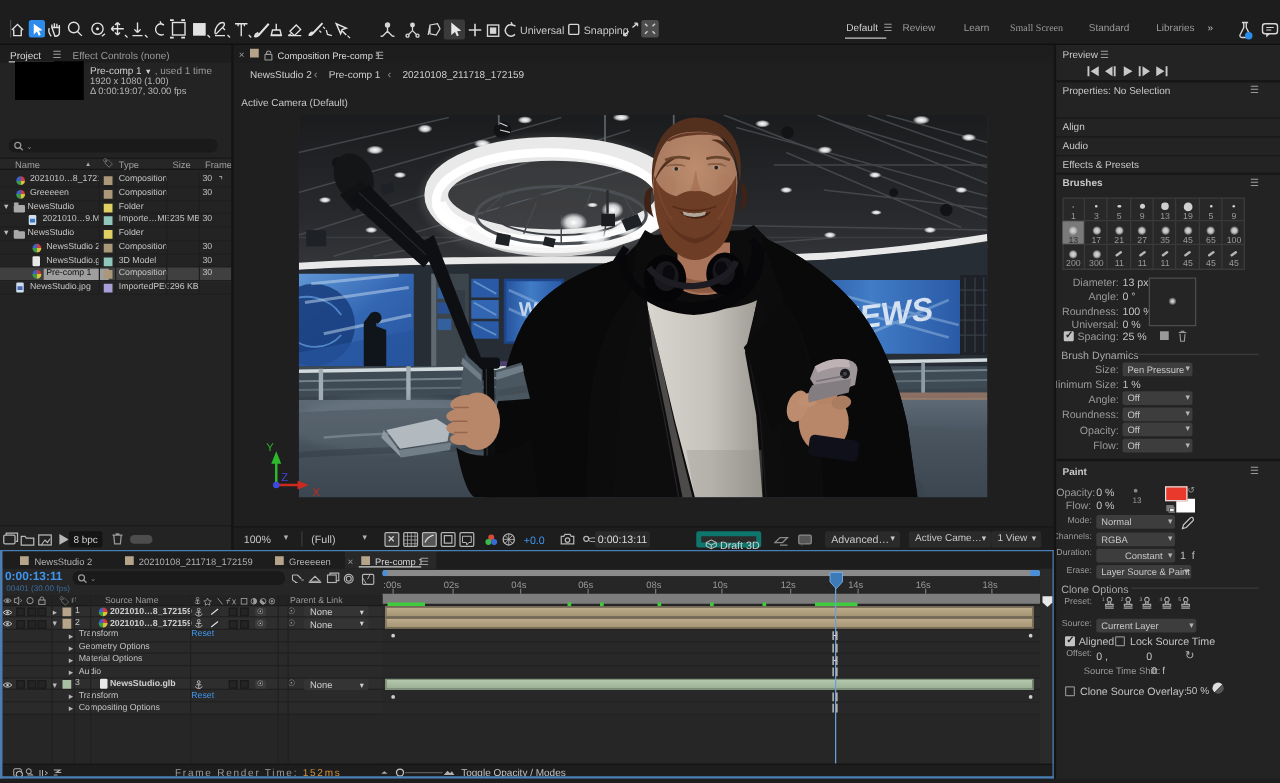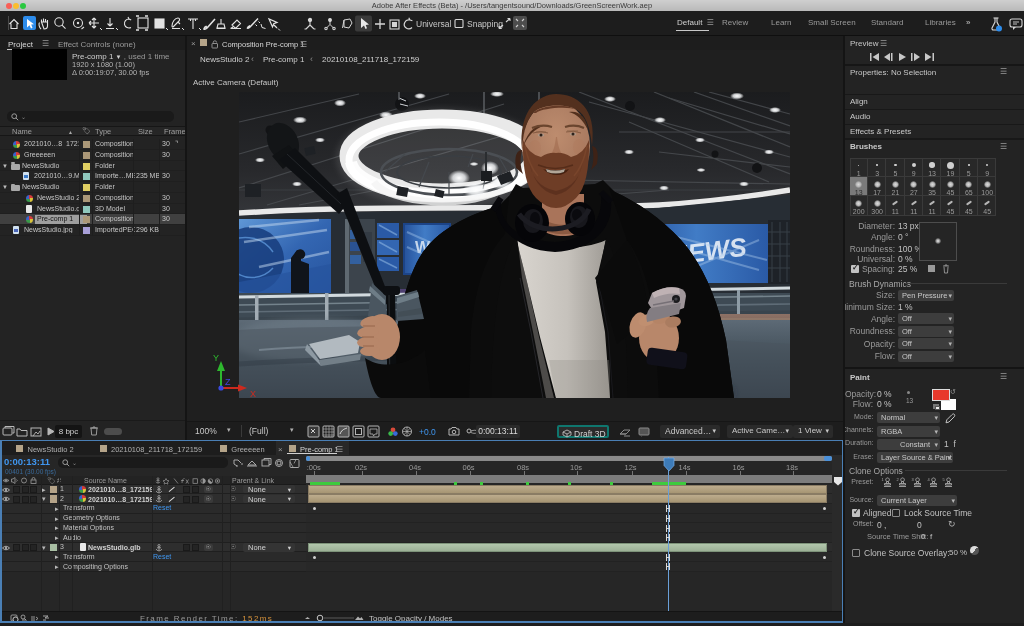--- a/index.html
+++ b/index.html
@@ -5,26 +5,20 @@
 #app{position:relative;width:1024px;height:626px;}
 .abs{position:absolute;white-space:nowrap;}
 .t8{font-size:7.5px;color:#9e9e9e;}
 .ddl{background:#3d3d3d;border-radius:2px;color:#c8c8c8;font-size:7.5px;white-space:nowrap;overflow:hidden;line-height:11px;padding:0 4px;position:absolute;height:11px;}
 .ddl .chev{position:absolute;right:2px;top:0;color:#b5b5b5;font-size:7px;}
 .ddl{padding-right:10px;}
 .menu3{color:#9a9a9a;font-size:8px;letter-spacing:0;}
 </style></head><body>
 <div id="app">
 
-<div class="abs" style="left:0;top:0;width:1024px;height:11px;background:linear-gradient(#cfcfcf,#b9b9b9);">
-  <div class="abs" style="left:6px;top:3px;width:6px;height:6px;border-radius:50%;background:#f95f57;"></div>
-  <div class="abs" style="left:13px;top:3px;width:6px;height:6px;border-radius:50%;background:#fbbd2e;"></div>
-  <div class="abs" style="left:20px;top:3px;width:6px;height:6px;border-radius:50%;background:#2ac840;"></div>
-  <div class="abs" style="left:0;top:1px;width:1024px;text-align:center;font-size:7.5px;color:#3a3a3a;">Adobe After Effects (Beta) - /Users/tangentsound/Downloads/GreenScreenWork.aep</div>
-</div>
 
 <div class="abs" id="toolbar" style="left:0;top:11px;width:1024px;height:25px;background:#1d1d1d;border-bottom:1px solid #0f0f0f;">
   <div class="abs" style="left:8px;top:5px;width:1px;height:14px;background:#4a4a4a;"></div>
   <svg class="abs" style="left:0;top:0;" width="560" height="25" viewBox="0 0 560 25">
     <g stroke="#e2e2e2" fill="none" stroke-width="1.1">
       <path d="M9.5 13 L14 8.5 L18.5 13 M11 12.5 V17.5 H17 V12.5"></path>
       <rect x="23" y="5" width="13" height="14" rx="2" fill="#2d8ceb" stroke="none"></rect>
       <path d="M27 8 L27 16.5 L29.5 14.2 L31 17.5 L32.5 16.8 L31.2 13.6 L34 13.2 Z" fill="#fff" stroke="none"></path>
       <path d="M41 18 C39 16 38.5 13 39.5 11.5 M41.5 11 V8.5 M43.5 11 V7.5 M45.5 11 V8 M47.5 12 V9 M41.5 11 H47.5 V15 C47.5 17 46 18 44 18 Z"></path>
       <circle cx="59" cy="11" r="4.2"></circle>
@@ -76,21 +70,21 @@
     <g stroke="#d6d6d6" fill="none" stroke-width="1.1">
       <path d="M506 11 l4 -3.5 M510 7.5 h-2.5 M510 7.5 v2.5 M503 14 l-4 3.5 M499 17.5 h2.5 M499 17.5 v-2.5"></path>
       <rect x="513" y="5" width="14" height="14" rx="2" fill="#4d4d4d" stroke="none"></rect>
       <path d="M516 8 l2 2 M524 8 l-2 2 M516 16 l2 -2 M524 16 l-2 -2" stroke="#cfcfcf"></path>
     </g>
   </svg>
   <div class="abs menu3" style="left:677px;top:7px;color:#d0d0d0;">Default&nbsp;&nbsp;<span style="font-size:8px;color:#9a9a9a;">☰</span></div>
   <div class="abs" style="left:676px;top:19px;width:33px;height:1px;background:#c8c8c8;"></div>
   <div class="abs menu3" style="left:722px;top:7px;">Review</div>
   <div class="abs menu3" style="left:771px;top:7px;">Learn</div>
-  <div class="abs menu3" style="left:808px;top:7px;">Small Screen</div>
+  <div class="abs menu3" style="left:808px;top:7px;font-family:Liberation Serif, serif;">Small Screen</div>
   <div class="abs menu3" style="left:871px;top:7px;">Standard</div>
   <div class="abs menu3" style="left:925px;top:7px;">Libraries</div>
   <div class="abs menu3" style="left:966px;top:7px;color:#c8c8c8;">»</div>
   <svg class="abs" style="left:988px;top:4px;" width="36" height="18" viewBox="0 0 36 18">
     <path d="M7 3 v4 l-3 6 a1.5 1.5 0 0 0 1.4 2 h5.2 a1.5 1.5 0 0 0 1.4 -2 l-3 -6 v-4" fill="none" stroke="#d6d6d6" stroke-width="1.1"></path>
     <path d="M5.5 3 h5" stroke="#d6d6d6" stroke-width="1.1"></path>
     <circle cx="11" cy="13.5" r="3" fill="#2d8ceb"></circle>
     <rect x="22" y="4" width="12" height="8" rx="2" fill="none" stroke="#d6d6d6" stroke-width="1.1"></rect>
     <path d="M25 12 v3 l3 -3" fill="#d6d6d6" stroke="none"></path>
     <path d="M25 7 h6 M25 9 h4" stroke="#d6d6d6" stroke-width="0.9"></path>
@@ -537,21 +531,21 @@
       </g>
       <text x="112" y="10" font-size="8.5" fill="#3f96f0" font-family="Liberation Sans">+0.0</text>
       <g stroke="#b5b5b5" fill="none" stroke-width="1">
         <path d="M142 4 h2 l1 -1.5 h4 l1 1.5 h2 v6 h-10 Z"></path>
             <circle cx="147" cy="7" r="1.8"></circle>
         <circle cx="162" cy="6" r="2"></circle>
             <path d="M164 6 c3 -1 5 -1 6 0 M164 7.5 c2 1 4 1 5.5 0.5" stroke-width="0.8"></path>
       </g>
     </svg>
     <div class="abs" style="left:289px;top:3px;width:44px;height:13px;background:#2a2a2a;border-radius:2px;font-size:8.5px;color:#dadada;text-align:center;line-height:13px;">0:00:13:11</div>
-    <div class="abs" style="left:370px;top:3px;width:52px;height:13px;background:#2b2b2b;border:2px solid #0f766e;border-radius:2px;">
+    <div class="abs" style="left:370px;top:3px;width:52px;height:13px;background:#2b2b2b;border:4px solid #0f766e;border-radius:2px;">
       <svg class="abs" style="left:3px;top:2px;" width="10" height="9" viewBox="0 0 10 9">
             <path d="M1 3 l4 -2 l4 2 l-4 2 Z M1 3 v3 l4 2 v-3 M9 3 v3 l-4 2" stroke="#c8c8c8" fill="none" stroke-width="0.8"></path>
           </svg>
       <span class="abs" style="left:15px;top:1.5px;font-size:8.5px;color:#d0d0d0;">Draft 3D</span>
     </div>
     <svg class="abs" style="left:432px;top:4px;" width="36" height="12" viewBox="0 0 36 12">
       <g stroke="#8a8a8a" fill="none" stroke-width="1">
         <path d="M1 8 l4 -4 h6 l-4 4 Z M1 8 h6 M5 10 h6"></path>
         <rect x="20" y="2" width="10" height="7" rx="1" fill="#555"></rect>
             <path d="M22 9 v2 l2.5 -2" fill="#555" stroke="none"></path>

